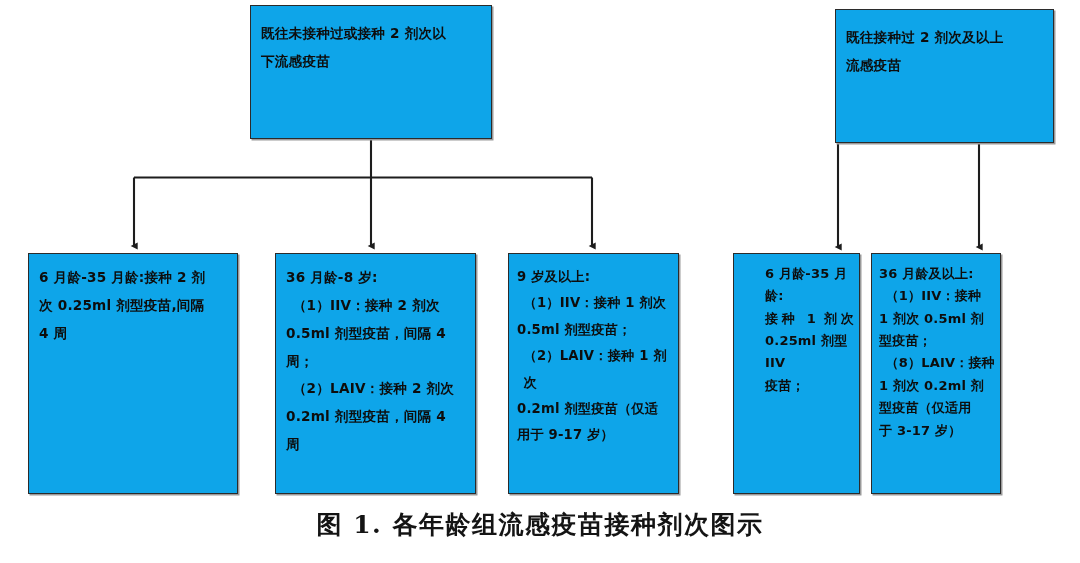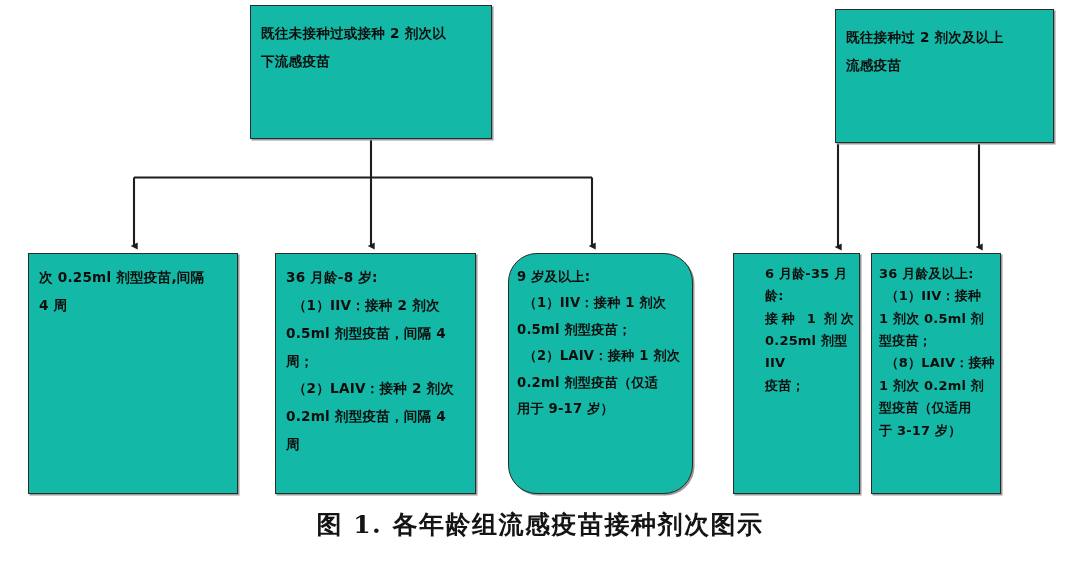--- a/index.html
+++ b/index.html
@@ -21,21 +21,21 @@
     left: 0; top: 0;
     width: 1080px;
     height: 563px;
   }
 
   
   .node {
     position: absolute;
     box-sizing: border-box;
     border: 1.6px solid #2b2b2b;
-    background: #14b8a6;
+    background: #0ea5e9;
     box-shadow: 1.5px 1.5px 0 0 #9a9a9a;
     overflow: hidden;
   }
   .node .body {
     padding: 10px 9px 6px 10px;
     font-size: 13.6px;
     line-height: 2.05;
     font-weight: 700;
     letter-spacing: 0.2px;
     color: #0d0d0d;
@@ -46,21 +46,21 @@
 
   
   #node-prev-none      { left: 250px; top: 5px;  width: 242px; height: 134px; }
   #node-prev-two-plus  { left: 800px; top: 9px;  width: 219px; height: 134px; margin-left: 35px; }
   #node-prev-none .body,
   #node-prev-two-plus .body { padding-top: 14px; }
 
   
   #node-age-6-35m      { left: 28px;  top: 253px; width: 210px; height: 241px; }
   #node-age-36m-8y     { left: 275px; top: 253px; width: 201px; height: 241px; }
-  #node-age-9-plus     { left: 508px; top: 253px; width: 185px; height: 241px; border-radius: 29px; }
+  #node-age-9-plus     { left: 508px; top: 253px; width: 171px; height: 241px; }
   #node-r-age-6-35m    { left: 733px; top: 253px; width: 127px; height: 241px; padding-left: 24px; }
   #node-r-age-36m-plus { left: 871px; top: 253px; width: 130px; height: 241px; }
 
   
   #node-r-age-6-35m .body,
   #node-r-age-36m-plus .body {
     font-size: 13px;
     line-height: 1.72;
     padding: 9px 5px 6px 7px;
   }
@@ -131,20 +131,21 @@
 
   <div class="node" id="node-prev-two-plus">
     <div class="body">
       <p>既往接种过 2 剂次及以上</p>
       <p>流感疫苗</p>
     </div>
   </div>
 
   <div class="node" id="node-age-6-35m">
     <div class="body">
+      <p>6 月龄-35 月龄:接种 2 剂</p>
       <p>次 0.25ml 剂型疫苗,间隔</p>
       <p>4 周</p>
     </div>
   </div>
 
   <div class="node" id="node-age-36m-8y">
     <div class="body">
       <p>36 月龄-8 岁:</p>
       <p class="indent">（1）IIV：接种 2 剂次</p>
       <p>0.5ml 剂型疫苗，间隔 4</p>

